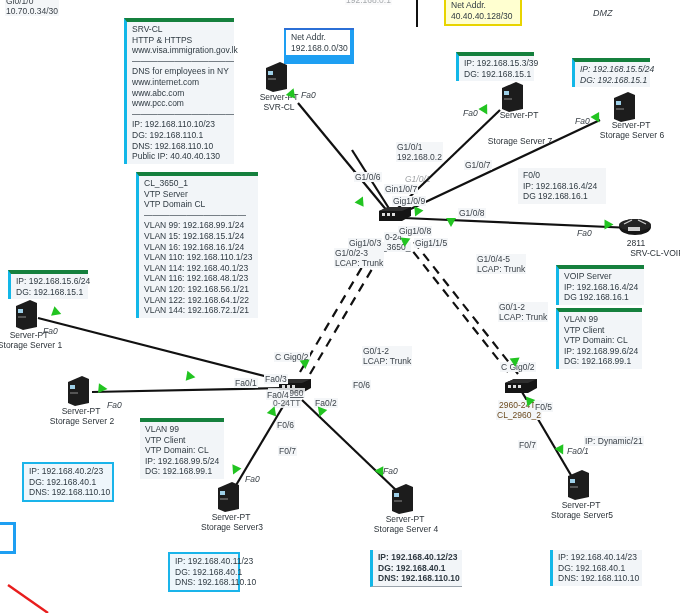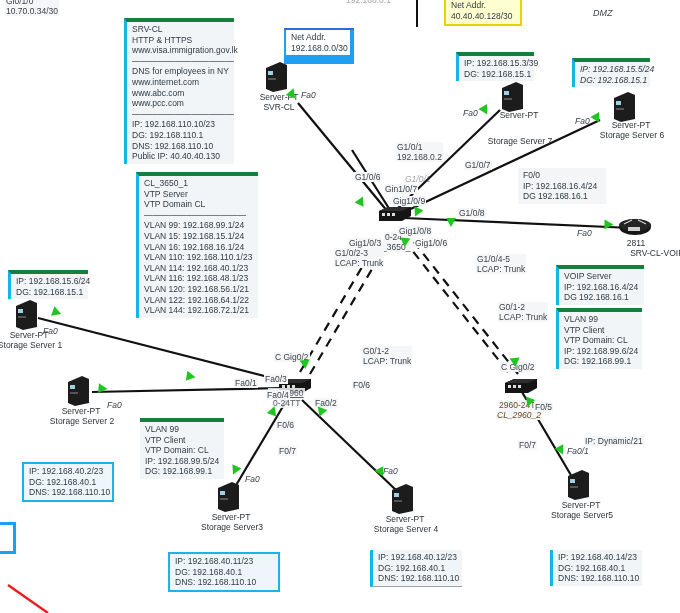--- a/index.html
+++ b/index.html
@@ -155,24 +155,24 @@
 DG: 192.168.99.1</div>
   <div class="note cyanleft cyanbar" style="left:556px;top:308px;width:86px;">VLAN 99
 VTP Client
 VTP Domain: CL
 IP: 192.168.99.6/24
 DG: 192.168.99.1</div>
 
   <div class="note cyanbox" style="left:22px;top:462px;width:92px;">IP: 192.168.40.2/23
 DG: 192.168.40.1
 DNS: 192.168.110.10</div>
-  <div class="note cyanbox" style="left:168px;top:552px;width:112px;">IP: 192.168.40.11/23
+  <div class="note cyanbox" style="left:168px;top:552px;width:72px;">IP: 192.168.40.11/23
 DG: 192.168.40.1
 DNS: 192.168.110.10</div>
-  <div class="note cyanleft underline" style="left:370px;top:550px;width:92px;">IP: 192.168.40.12/23
+  <div class="note cyanleft underline" style="left:370px;top:550px;width:92px;font-weight:bold;">IP: 192.168.40.12/23
 DG: 192.168.40.1
 DNS: 192.168.110.10</div>
   <div class="note cyanleft" style="left:550px;top:550px;width:92px;">IP: 192.168.40.14/23
 DG: 192.168.40.1
 DNS: 192.168.110.10</div>
 
   <div class="bluerect" style="left:-12px;top:522px;width:22px;height:26px;border:3px solid #1e9ff2;background:#fff;"></div>
 
   <div class="dev" style="left:264px;top:62px;">
     <svg class="srv" viewBox="0 0 24 30">
@@ -274,21 +274,21 @@
   <div class="dev" style="left:504px;top:378px;">
     <svg class="sw" viewBox="0 0 34 16">
         <polygon points="1,5 10,1 33,1 33,10 24,15 1,15" fill="#151515"></polygon>
         <polygon points="1,5 10,1 33,1 24,5" fill="#2e2e2e"></polygon>
         <rect x="4" y="7" width="3" height="3" fill="#ddd"></rect>
         <rect x="9" y="7" width="3" height="3" fill="#ddd"></rect>
         <rect x="14" y="7" width="3" height="3" fill="#ddd"></rect>
       </svg>
   </div>
   <div class="lbl brown" style="left:498px;top:400px;">2960-24TT</div>
-  <div class="lbl brown" style="left:496px;top:410px;font-style:italic;">CL_2960_2</div>
+  <div class="lbl brown" style="left:496px;top:410px;">CL_2960_2</div>
 
   <div class="dev" style="left:216px;top:482px;">
     <svg class="srv" viewBox="0 0 24 30">
         <polygon points="2,6 16,0 23,3 23,27 9,30 2,27" fill="#1c1c1c"></polygon>
         <rect x="4" y="9" width="5" height="4" fill="#9fd0e8"></rect>
         <rect x="4" y="16" width="8" height="2" fill="#555"></rect>
       </svg>
   </div>
   <div class="lbl dev" style="left:204px;top:512px;width:52px;">Server-PT</div>
   <div class="lbl dev" style="left:190px;top:522px;width:82px;">Storage Server3</div>
@@ -322,21 +322,21 @@
   <div class="lbl" style="left:396px;top:142px;">G1/0/1
 192.168.0.2</div>
   <div class="lbl nb" style="left:404px;top:174px;opacity:.5;">G1/0/1</div>
   <div class="lbl" style="left:354px;top:172px;">G1/0/6</div>
   <div class="lbl" style="left:384px;top:184px;">Gin1/0/7</div>
   <div class="lbl" style="left:392px;top:196px;">Gig1/0/9</div>
   <div class="lbl" style="left:464px;top:160px;">G1/0/7</div>
   <div class="lbl" style="left:458px;top:208px;">G1/0/8</div>
   <div class="lbl" style="left:398px;top:226px;">Gig1/0/8</div>
   <div class="lbl" style="left:348px;top:238px;">Gig1/0/3</div>
-  <div class="lbl" style="left:414px;top:238px;">Gig1/0/6</div>
+  <div class="lbl" style="left:414px;top:238px;">Gig1/1/5</div>
   <div class="lbl" style="left:334px;top:248px;">G1/0/2-3
 LCAP: Trunk</div>
   <div class="lbl" style="left:476px;top:254px;">G1/0/4-5
 LCAP: Trunk</div>
   <div class="lbl" style="left:498px;top:302px;">G0/1-2
 LCAP: Trunk</div>
   <div class="lbl" style="left:362px;top:346px;">G0/1-2
 LCAP: Trunk</div>
 
   <div class="lbl" style="left:274px;top:352px;">C Gig0/2</div>

